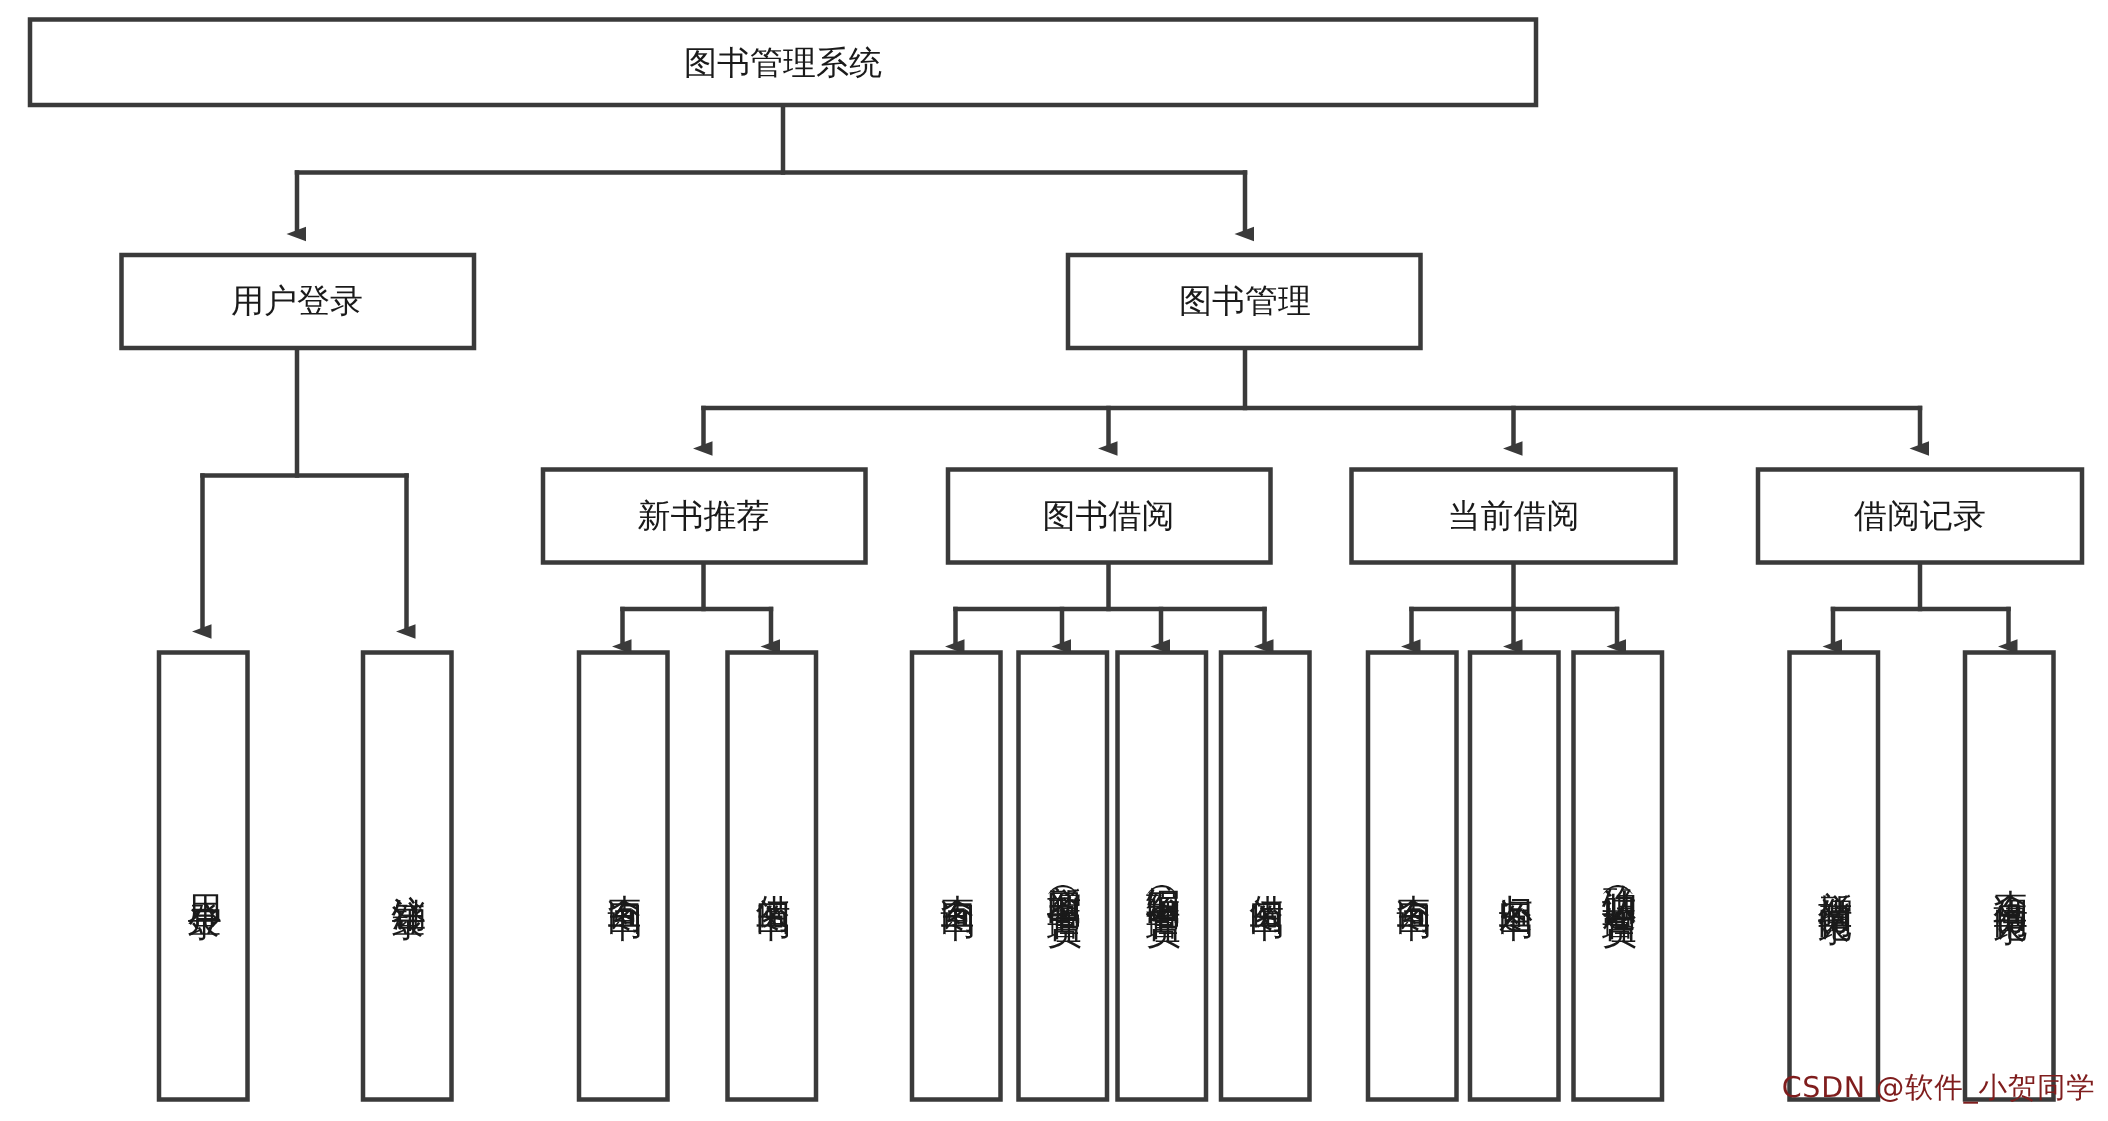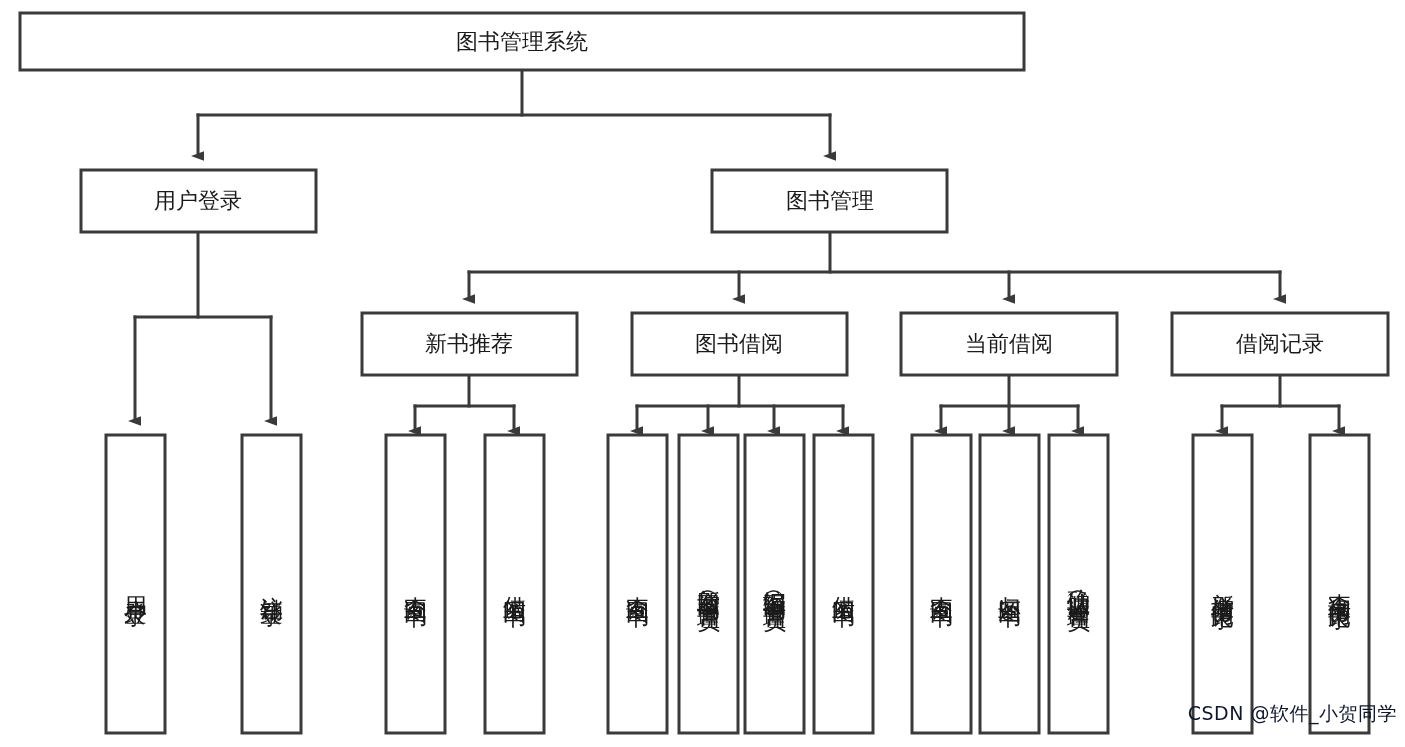--- a/index.html
+++ b/index.html
@@ -57,24 +57,24 @@
     font-size: 23px;
     line-height: 1.18;
     letter-spacing: 3px;
     color: #1a1a1a;
     pointer-events: none;
     white-space: nowrap;
   }
   .watermark {
     position: absolute;
     right: 8px;
-    bottom: 20px;
+    bottom: 9px;
     font-family: "DejaVu Sans", "Liberation Sans", sans-serif;
     font-size: 19px;
-    color: #0f172a;
+    color: #7f1d1d;
     letter-spacing: 0.5px;
     white-space: nowrap;
   }
 </style>
 </head>
 <body>
 
 <div id="diagram-root">
 
   <svg class="flow" viewBox="0 0 1405 747">

